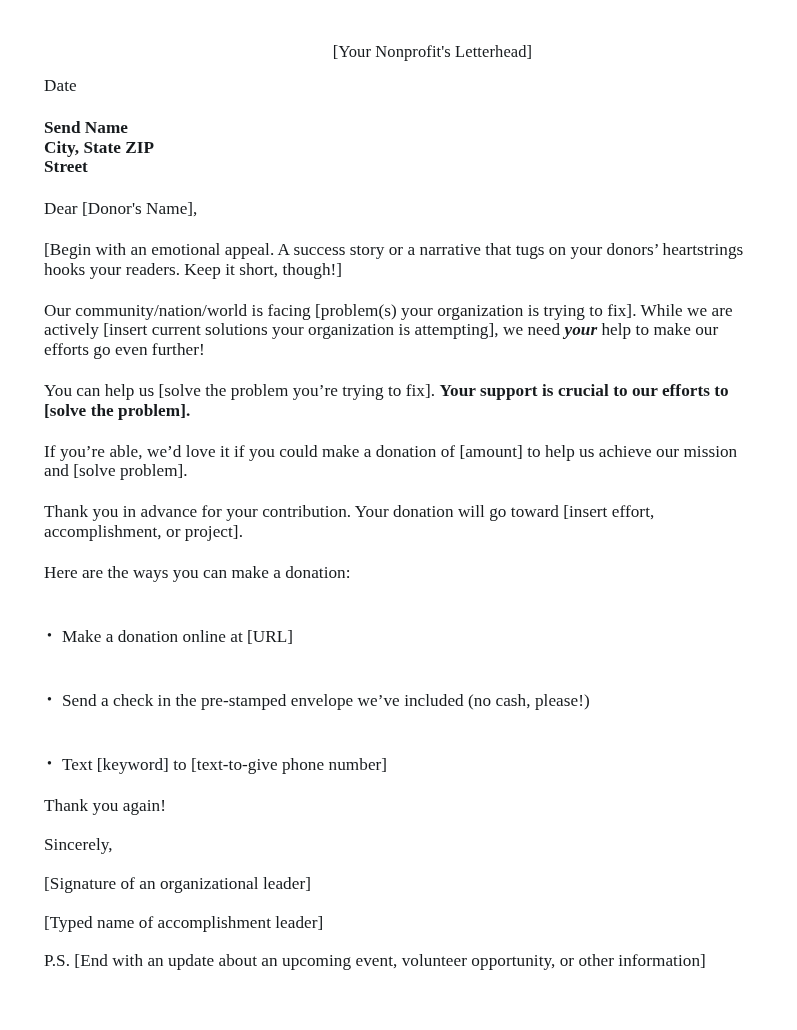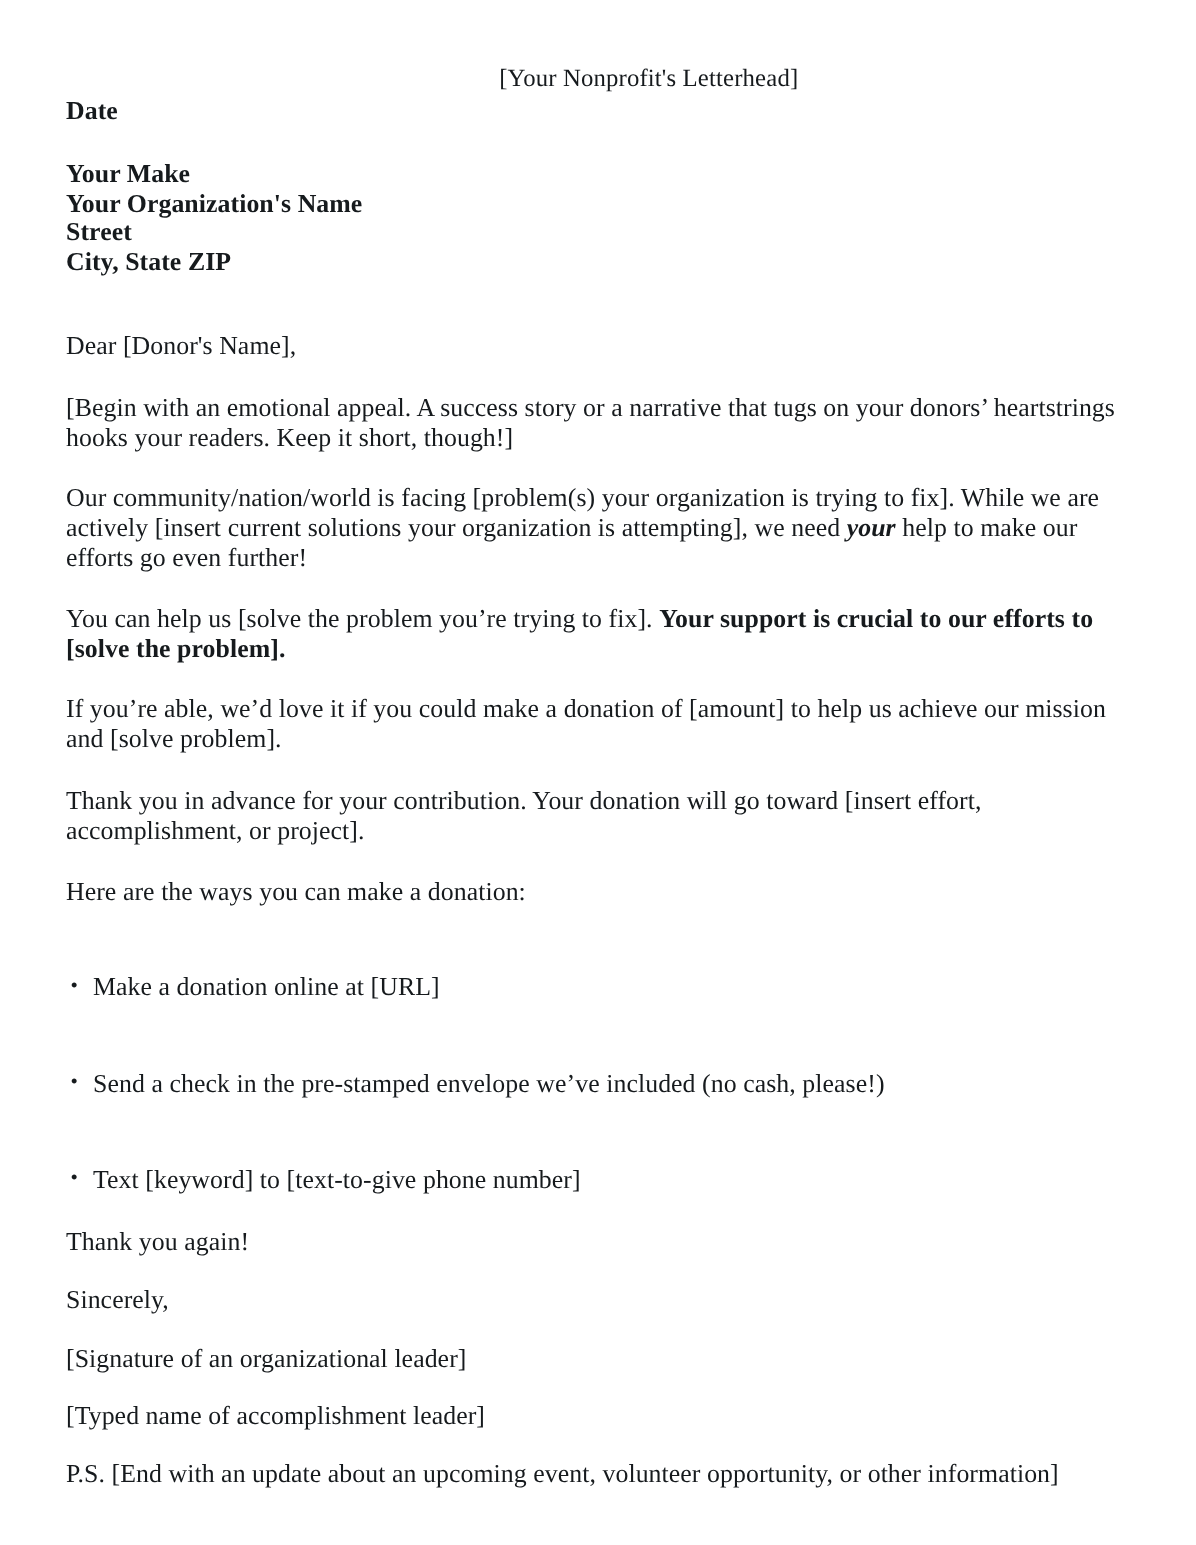--- a/index.html
+++ b/index.html
@@ -37,23 +37,23 @@
     left: 44px;
     top: 60px;
     width: 712px;
   }
   .blk {
     font-size: 17.2px;
     line-height: 19.8px;
     letter-spacing: 0.05px;
     margin: 0;
   }
-  .sp-date      { margin-top: 4px; font-weight: bold; }
+  .sp-date      { margin-top: 16px; }
   .sp-address   { margin-top: 22px; font-weight: bold; }
-  .sp-greeting  { margin-top: 36px; }
+  .sp-greeting  { margin-top: 22px; }
   .sp-para      { margin-top: 21px; }
   .sp-listintro { margin-top: 21px; }
   .sp-closing   { margin-top: 19px; }
 
   .addr-line { display: block; }
 
   .emph-bi {
     font-weight: bold;
     font-style: italic;
   }
@@ -88,24 +88,23 @@
 
 <div class="page">
 
   <div class="letterhead">[Your Nonprofit's Letterhead]</div>
 
   <div class="body-area">
 
     <p class="blk sp-date">Date</p>
 
     <div class="blk sp-address">
-      <span class="addr-line">Your Make</span>
-      <span class="addr-line">Your Organization's Name</span>
+      <span class="addr-line">Send Name</span>
+      <span class="addr-line">City, State ZIP</span>
       <span class="addr-line">Street</span>
-      <span class="addr-line">City, State ZIP</span>
     </div>
 
     <p class="blk sp-greeting">Dear [Donor's Name],</p>
 
     <p class="blk sp-para">[Begin with an emotional appeal. A success story or a narrative that tugs on your donors’ heartstrings hooks your readers. Keep it short, though!]</p>
 
     <p class="blk sp-para">
       <span>Our community/nation/world is facing [problem(s) your organization is trying to fix]. While we are actively [insert current solutions your organization is attempting], we need </span><span class="emph-bi">your</span><span> help to make our efforts go even further!</span>
     </p>
 

